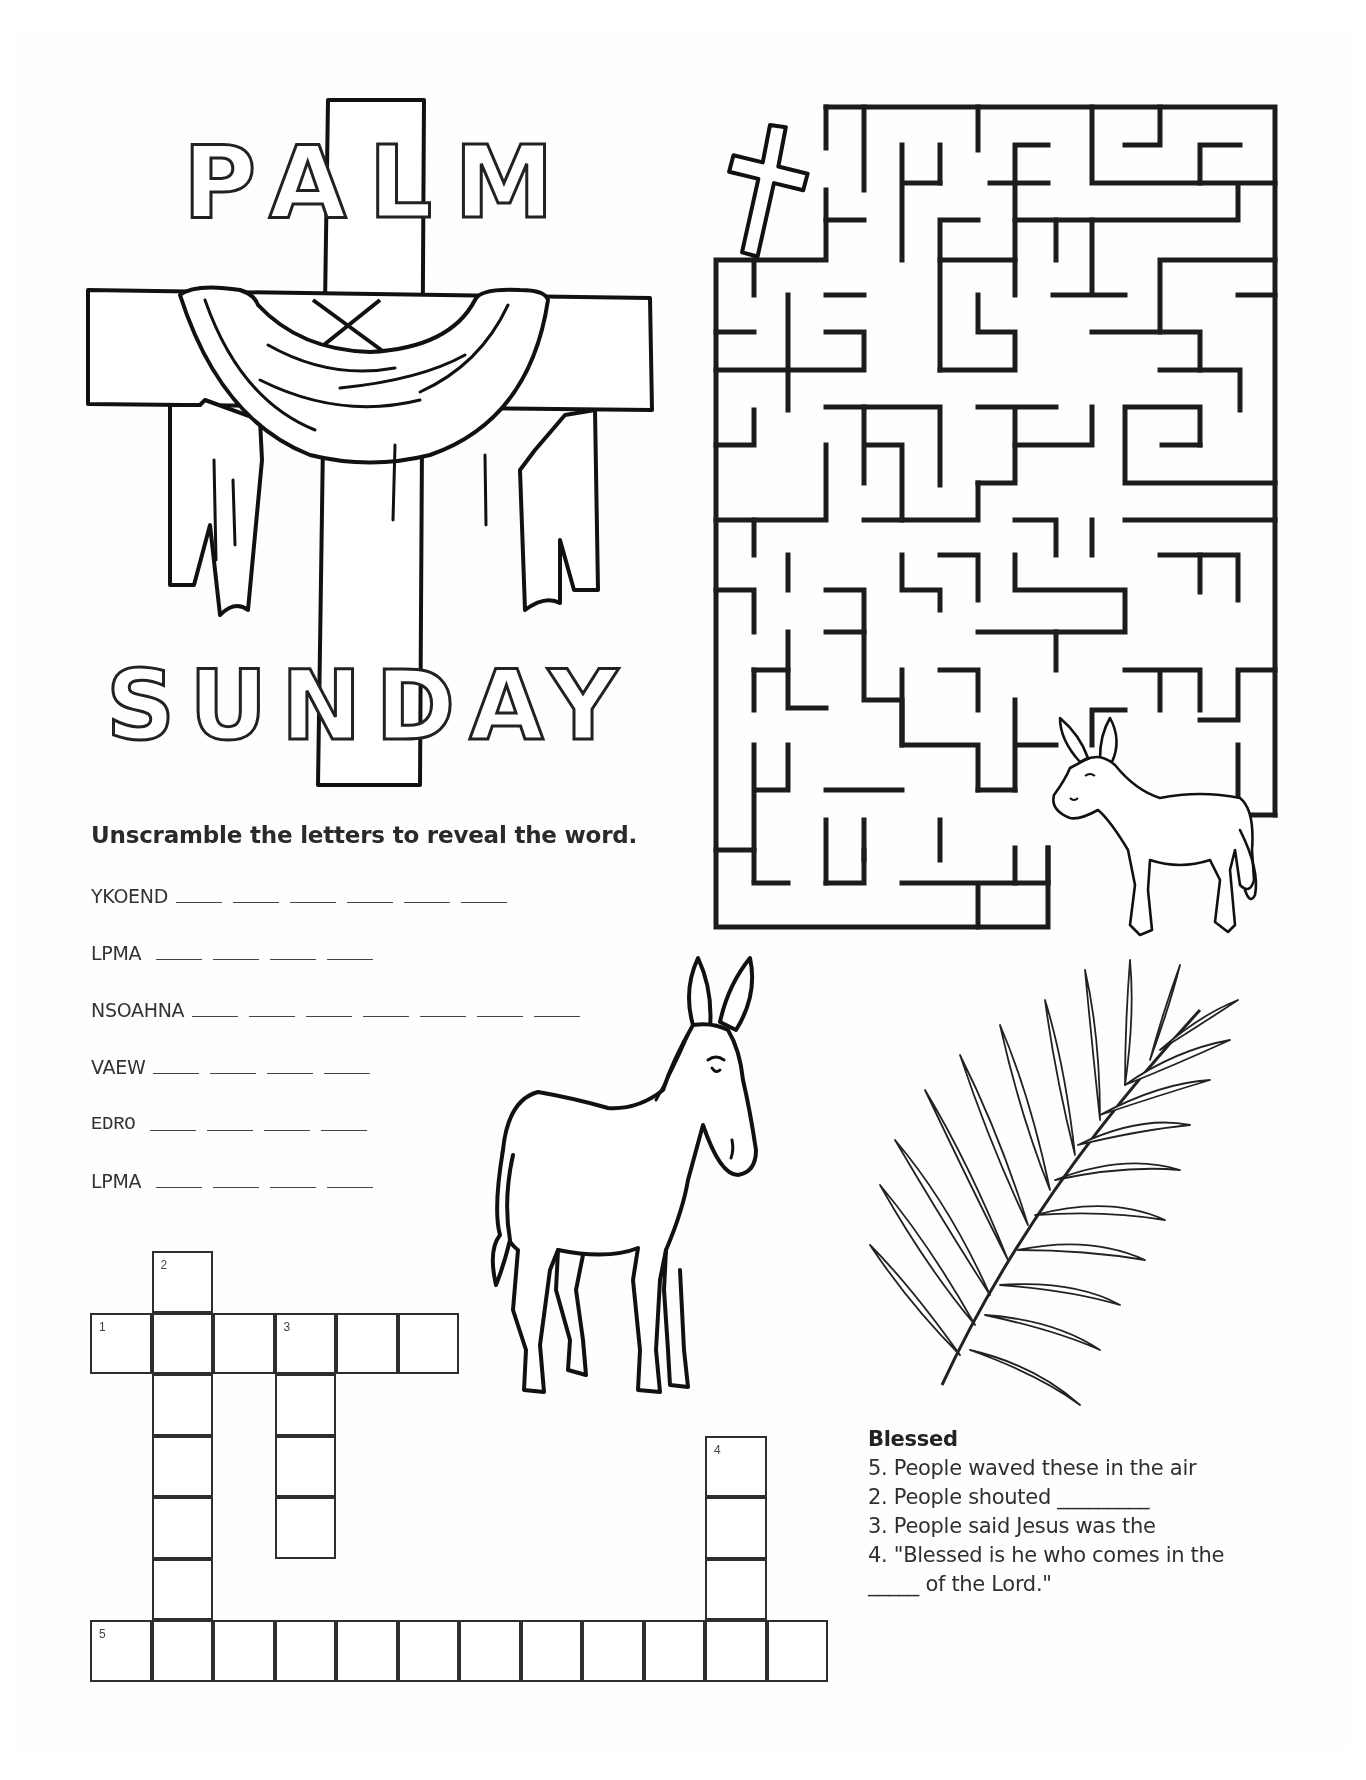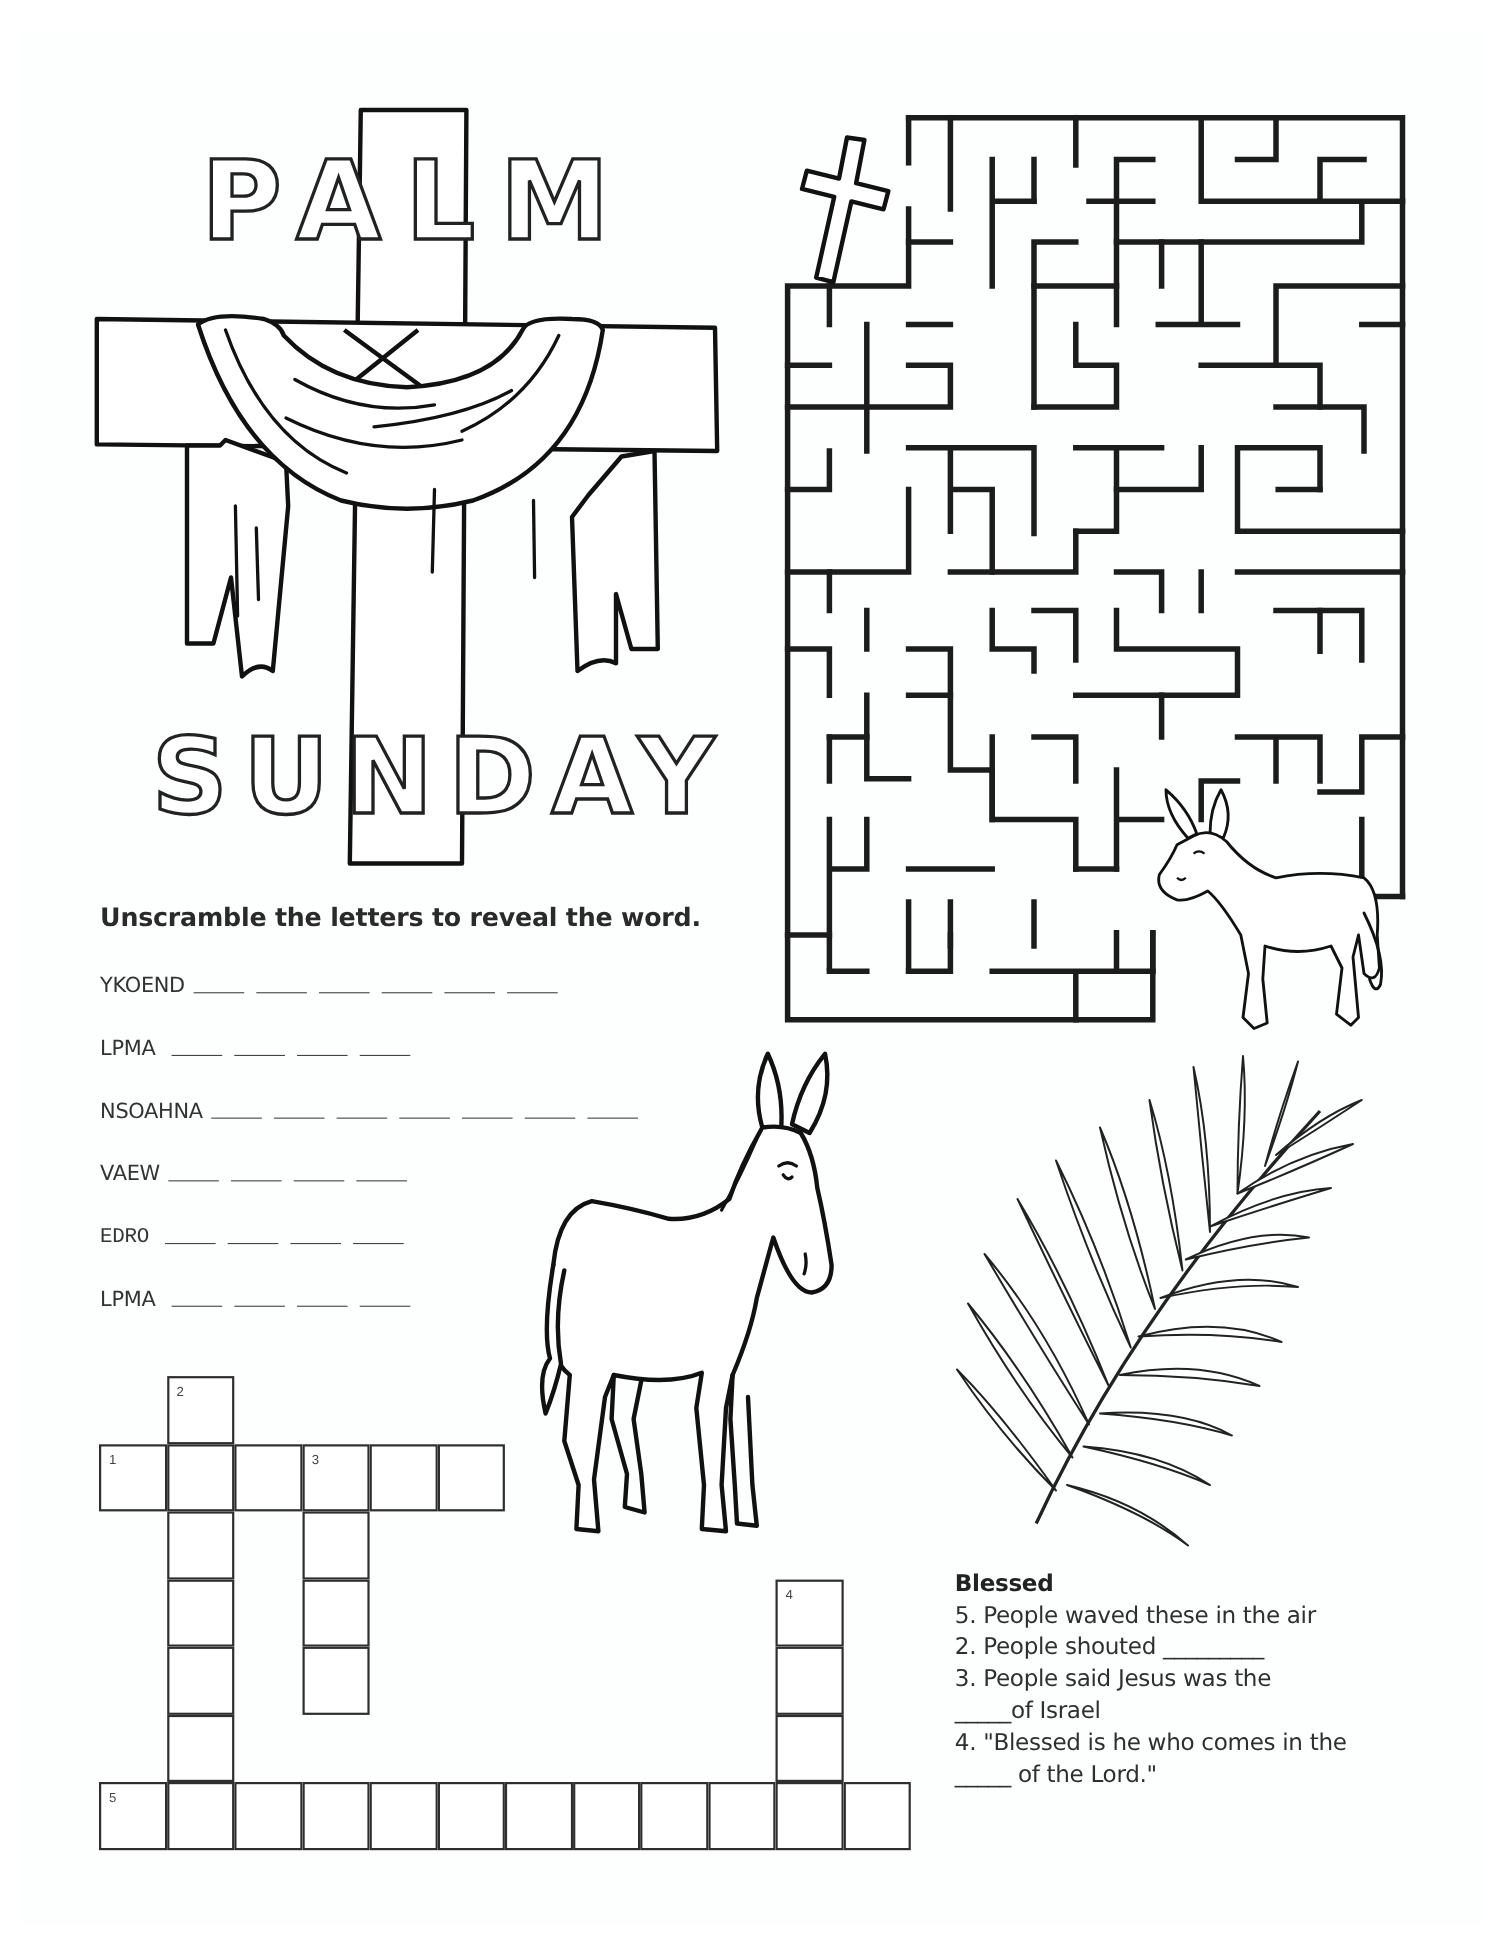--- a/index.html
+++ b/index.html
@@ -61,21 +61,21 @@
     <path d="M340 388 Q420 380 465 355"></path>
     <path d="M508 305 Q480 365 420 392"></path>
     <path d="M214 460 L216 560"></path>
     <path d="M233 480 L235 545"></path>
     <path d="M395 445 L393 520"></path>
     <path d="M485 455 L486 525"></path>
   </g>
 </svg>
 
 <div class="title-word" style="left:183px;top:133px;font-size:100px;">PALM</div>
-<div class="title-word" style="left:106px;top:658px;font-size:96px;letter-spacing:14px;margin-left:32px;">SUNDAY</div>
+<div class="title-word" style="left:106px;top:658px;font-size:96px;letter-spacing:14px;">SUNDAY</div>
 
 <svg class="art" style="left:0;top:0;" width="1366" height="1780">
   <g stroke="#1c1c1c" stroke-width="5" fill="none" stroke-linecap="square">
 
     <path d="M826 107 L1275 107 L1275 815"></path>
     <path d="M826 107 L826 148"></path>
     <path d="M826 190 L826 260 L716 260 L716 927 L1048 927 L1048 848"></path>
 
     <path d="M864 107 L864 190"></path>
     <path d="M978 107 L978 150"></path>
@@ -307,16 +307,15 @@
   <div class="cell" style="left:643.5px;top:1620px;"></div>
   <div class="cell" style="left:705px;top:1620px;"></div>
   <div class="cell" style="left:766.5px;top:1620px;"></div>
 </div>
 
 <div class="clues">
   <div class="clue-head">Blessed</div>
   <div>5. People waved these in the air</div>
   <div>2. People shouted _________</div>
   <div>3. People said Jesus was the</div>
-  <div>_____of Israel</div>
   <div>4. "Blessed is he who comes in the</div>
   <div>_____ of the Lord."</div>
 </div>
 
 </body></html>

